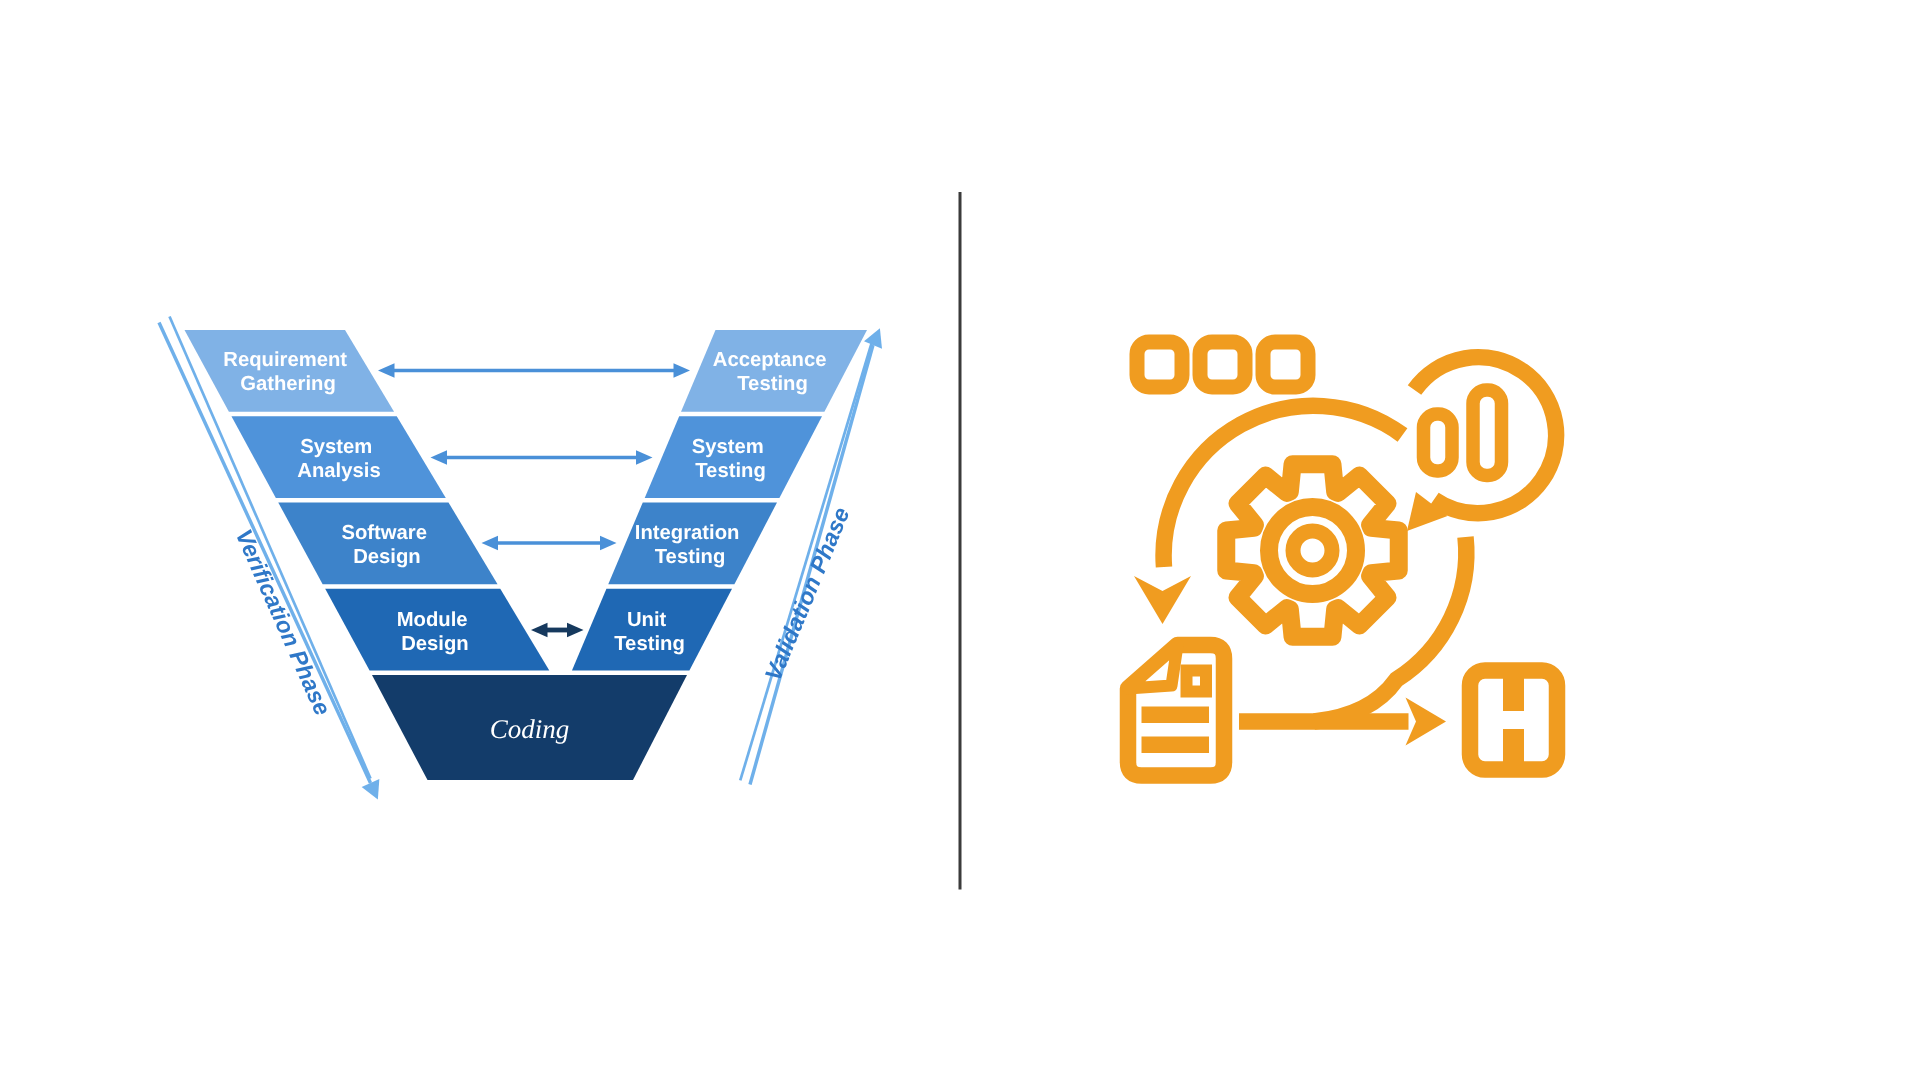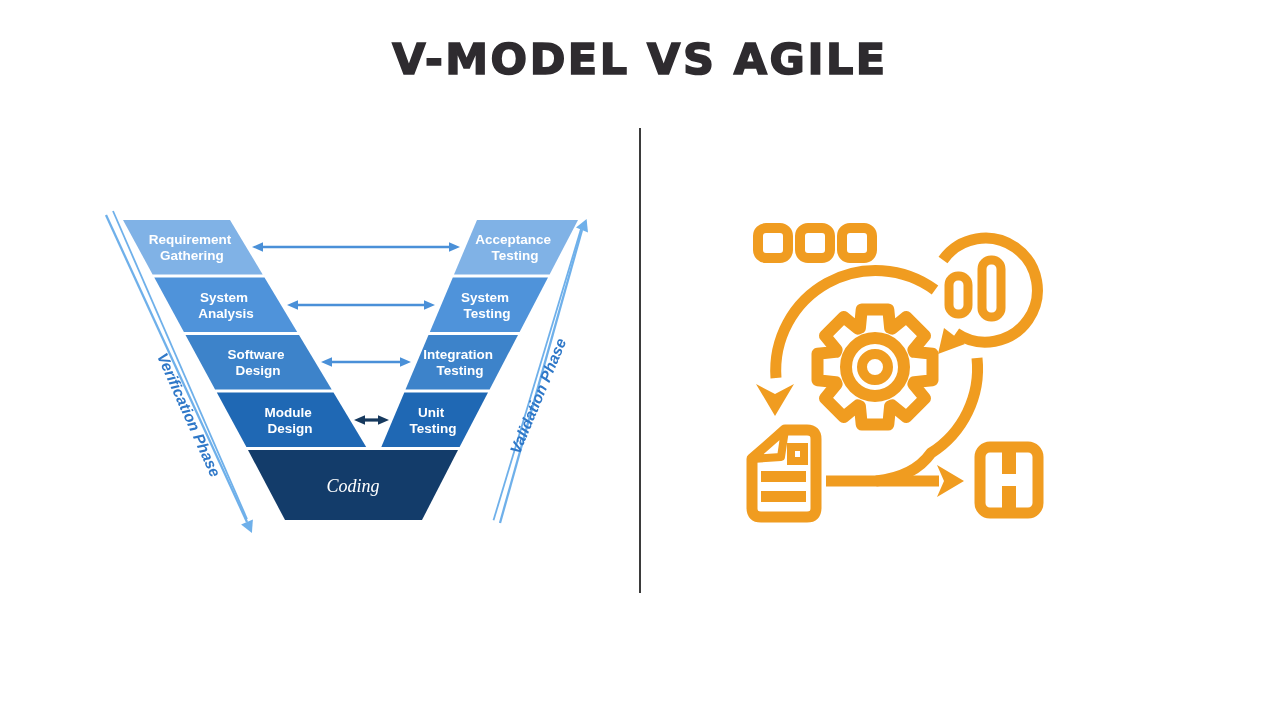--- a/index.html
+++ b/index.html
@@ -18,21 +18,20 @@
   .axis-label{font-family:"Liberation Sans", sans-serif;font-size:15.5px;font-weight:700;font-style:italic;}
   .ostroke{stroke:var(--orange,#f09c20);fill:none;stroke-width:11;stroke-linecap:butt;}
   .ostroke-white{stroke:var(--orange,#f09c20);fill:#ffffff;}
   .ofill{fill:var(--orange,#f09c20);}
 </style>
 </head>
 <body>
 
 <div class="stage">
 
-  <div class="title">V-MODEL VS AGILE</div>
 
   <div class="divider"></div>
 
   <svg class="vmodel-svg" width="520" height="330" viewBox="0 0 520 330">
 
     <g>
       <polygon class="lrow0" points="33,15 140,15 172.7,69.5 62.6,69.5" fill="#80b2e6"></polygon>
       <polygon class="lrow1" points="64.3,72.5 174.5,72.5 207.2,127 93.9,127" fill="#4f93da"></polygon>
       <polygon class="lrow2" points="95.5,130 209,130 241.7,184.5 125.1,184.5" fill="#3d83ca"></polygon>
       <polygon class="lrow3" points="126.8,187.5 243.5,187.5 276.2,242 156.4,242" fill="#1f68b4"></polygon>

